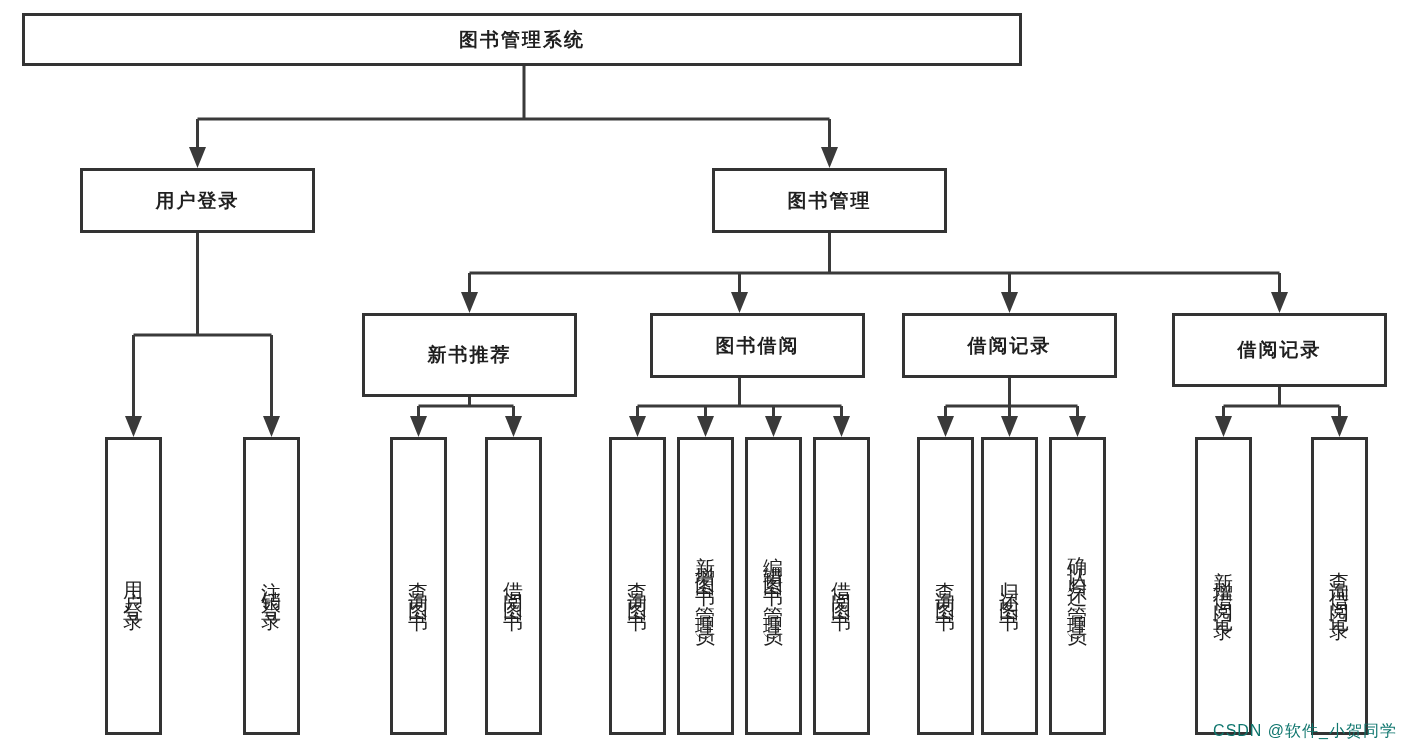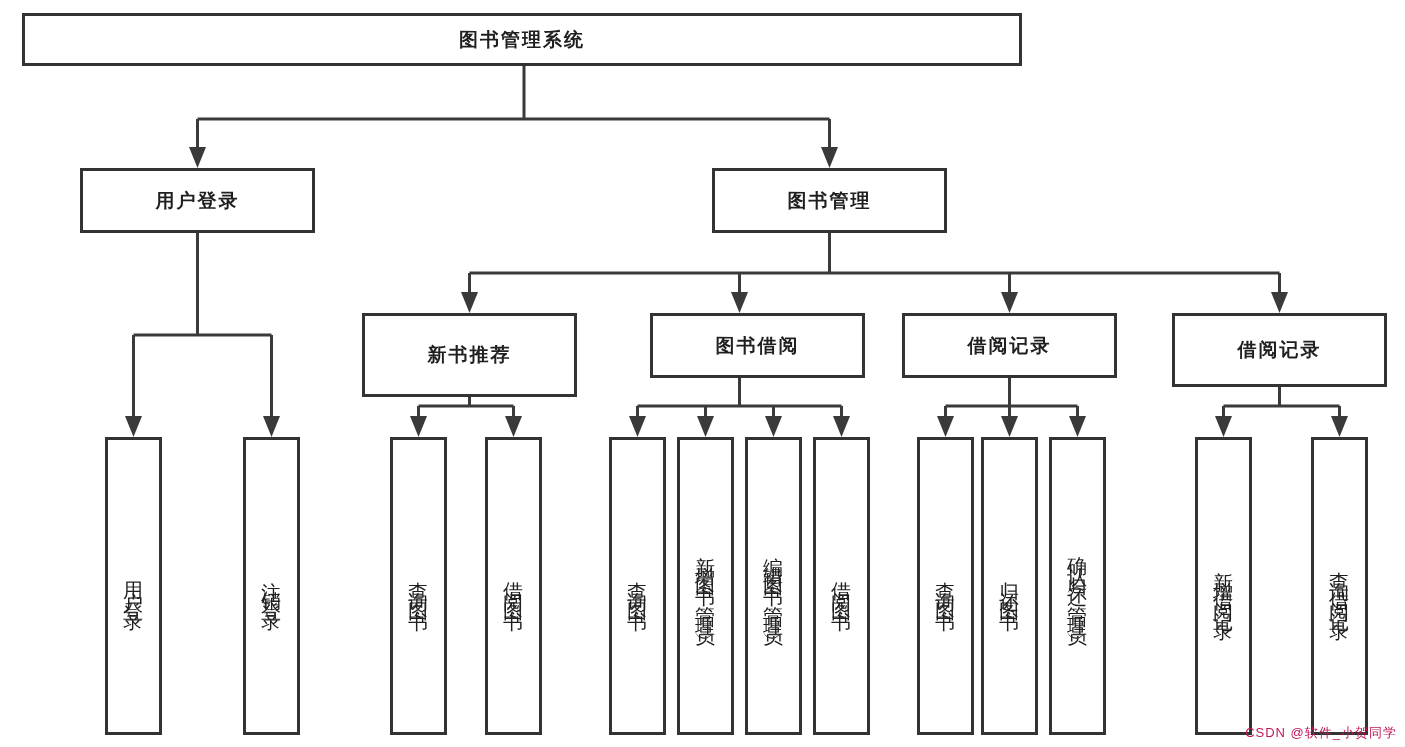--- a/index.html
+++ b/index.html
@@ -66,22 +66,22 @@
   #leaf-bb-3 { left: 813px; }
   #leaf-cb-0 { left: 917px; }
   #leaf-cb-1 { left: 981px; }
   #leaf-cb-2 { left: 1049px; }
   #leaf-br-0 { left: 1195px; }
   #leaf-br-1 { left: 1311px; }
   .watermark {
     position: absolute;
     right: 8px;
     bottom: 5px;
-    font-size: 13px;
-    color: #be185d;
+    font-size: 16px;
+    color: #0f766e;
     letter-spacing: 1px;
     white-space: nowrap;
   }
 </style>
 </head>
 <body>
 
 <div class="canvas">
 
   <svg class="connectors" viewBox="0 0 1405 747" xmlns="http://www.w3.org/2000/svg">

